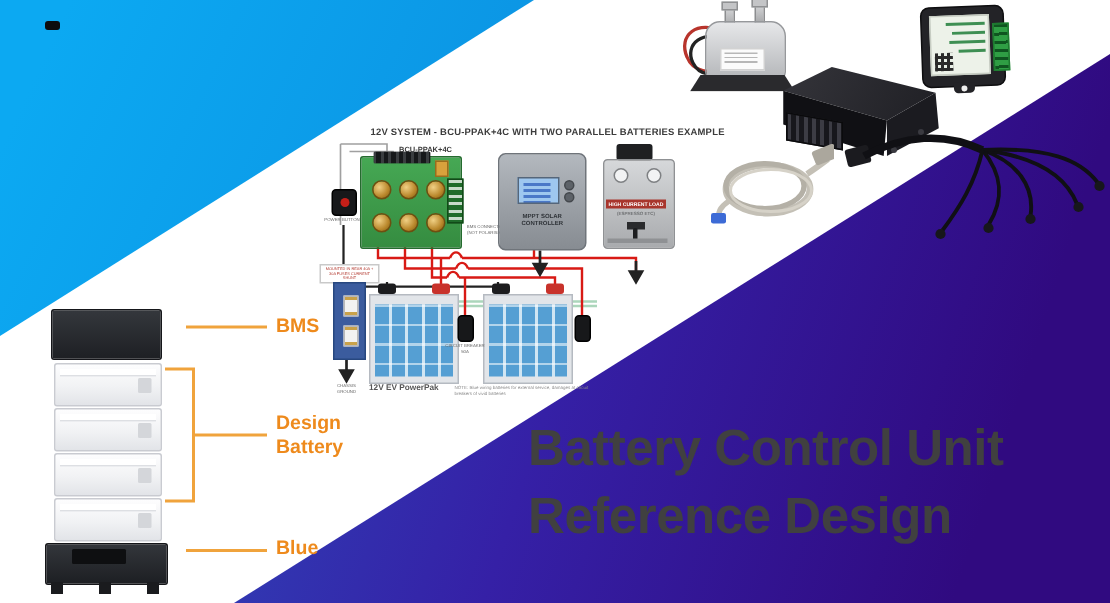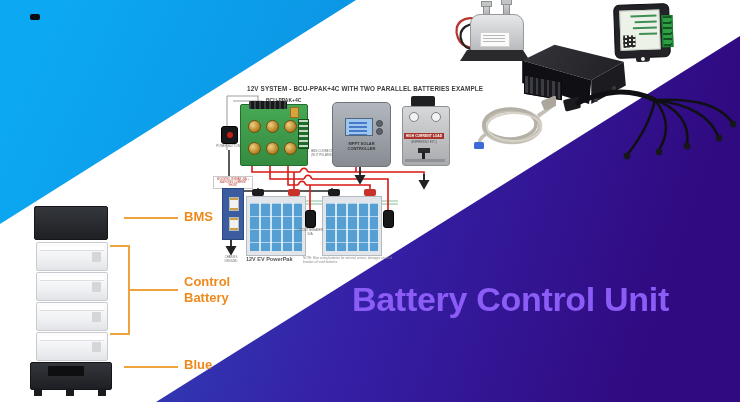--- a/index.html
+++ b/index.html
@@ -7,21 +7,21 @@
           font-family:"Liberation Sans",sans-serif;}
   .abs{position:absolute;}
   
   .tri{position:absolute;inset:0;z-index:0;}
   .tri-blue{background:linear-gradient(115deg,#0ca9f2 5%,#0c7fd4 80%);
             clip-path:polygon(0 0,356px 0,0 224px);}
   .tri-purple{background:linear-gradient(108deg,#2d4fbe 12%,#3520a6 52%,#300a80 88%);
               clip-path:polygon(740px 36px,740px 402px,156px 402px);}
   .layer{position:absolute;inset:0;z-index:1;}
   .toplayer{position:absolute;inset:0;z-index:2;}
-  .headline{position:absolute;left:352px;top:277px;z-index:3;color:#8b5cf6;font-weight:bold;
+  .headline{position:absolute;left:352px;top:277px;z-index:3;color:#404040;font-weight:bold;
             font-size:34px;line-height:1.32;letter-spacing:-0.3px;white-space:nowrap;}
   
   .bms-box{left:34px;top:206px;width:72px;height:32px;background:linear-gradient(180deg,#34373c,#1e2024);
            border-radius:2px;border:1px solid #15161a;}
   .bms-dot{left:30px;top:14px;width:10px;height:6px;background:#0c0d0f;border-radius:2px;}
   .module{width:70px;height:27px;background:linear-gradient(180deg,#fdfdfe 0%,#f1f2f4 55%,#e2e4e8 100%);
           border:1px solid #c9cbd1;border-radius:2px;}
   .module .slot{position:absolute;right:6px;top:9px;width:9px;height:10px;background:#d4d6da;border-radius:1px;}
   .module .topline{position:absolute;left:3px;top:3px;right:3px;height:4px;background:#ffffff;
           border-bottom:1px solid #dddfe3;}
@@ -141,21 +141,21 @@
       <div class="abs foot" style="left:34px;"></div>
       <div class="abs foot" style="left:66px;"></div>
       <div class="abs foot" style="left:98px;"></div>
 
       <div class="abs oline" style="left:124px;top:217px;width:54px;"></div>
       <div class="abs olabel" style="left:184px;top:209px;">BMS</div>
       <div class="abs oline" style="left:110px;top:245px;width:18px;"></div>
       <div class="abs oline" style="left:110px;top:333px;width:18px;"></div>
       <div class="abs ovline" style="left:128px;top:245px;height:90px;"></div>
       <div class="abs oline" style="left:130px;top:289px;width:48px;"></div>
-      <div class="abs olabel" style="left:184px;top:274px;">Control</div>
+      <div class="abs olabel" style="left:184px;top:274px;">Design</div>
       <div class="abs olabel" style="left:184px;top:290px;">Battery</div>
       <div class="abs oline" style="left:124px;top:366px;width:54px;"></div>
       <div class="abs olabel" style="left:184px;top:357px;">Blue</div>
     </div>
 
     <div>
       <div class="abs dg-title">12V SYSTEM - BCU-PPAK+4C WITH TWO PARALLEL BATTERIES EXAMPLE</div>
 
       <svg class="abs" style="left:216px;top:84px;" width="246" height="184" viewBox="216 84 246 184">
         <g stroke="#a0a0a0" stroke-width="1.1" fill="none">
@@ -334,14 +334,15 @@
           <circle cx="99" cy="72" r="3.4"></circle>
           <circle cx="159" cy="58" r="3.4"></circle>
         <circle cx="173" cy="44" r="3.4"></circle>
           <circle cx="67" cy="76" r="3.4"></circle>
       </g>
     </svg>
   </div>
 
   <div class="headline">
     <div>Battery Control Unit</div>
+    <div>Reference Design</div>
   </div>
 </div>
 
 </body></html>

